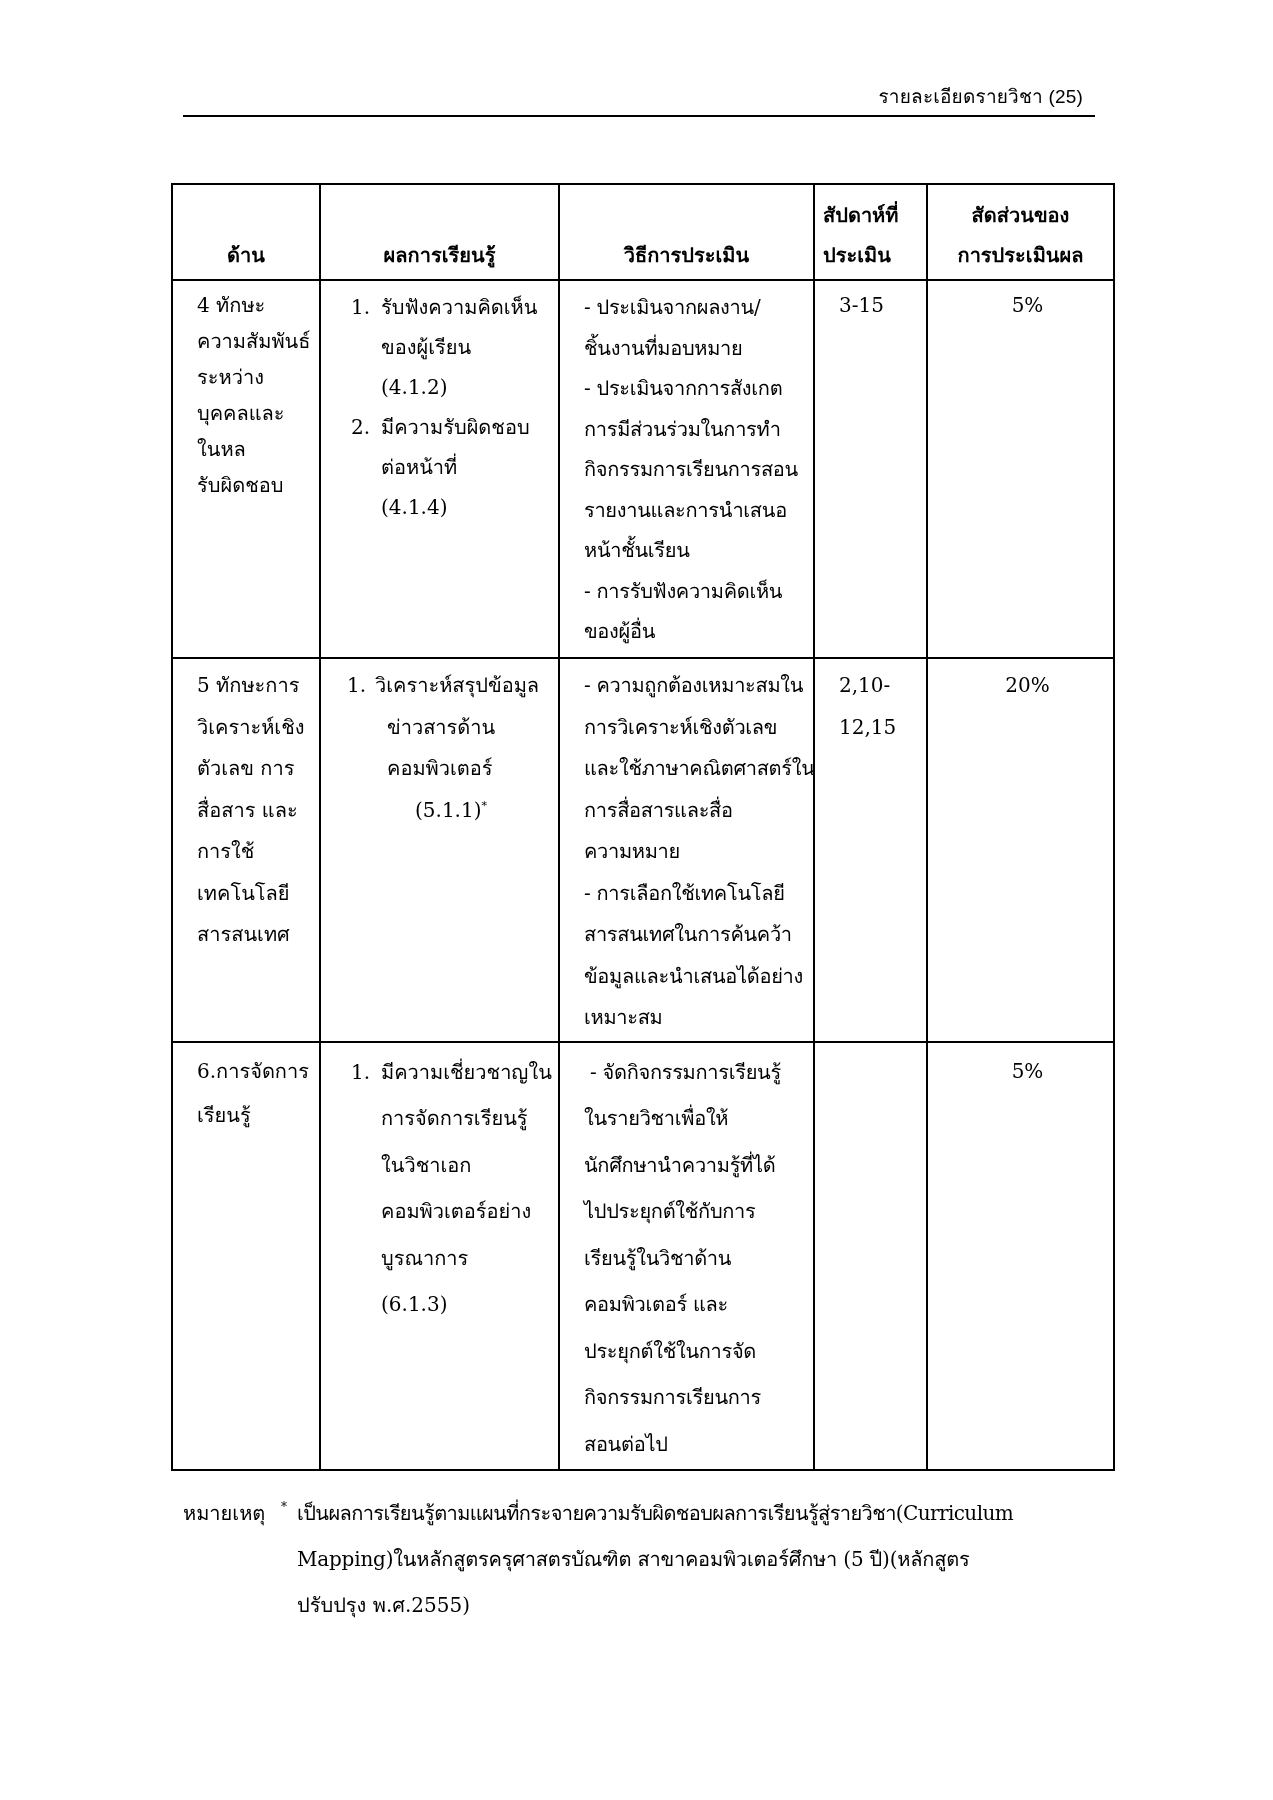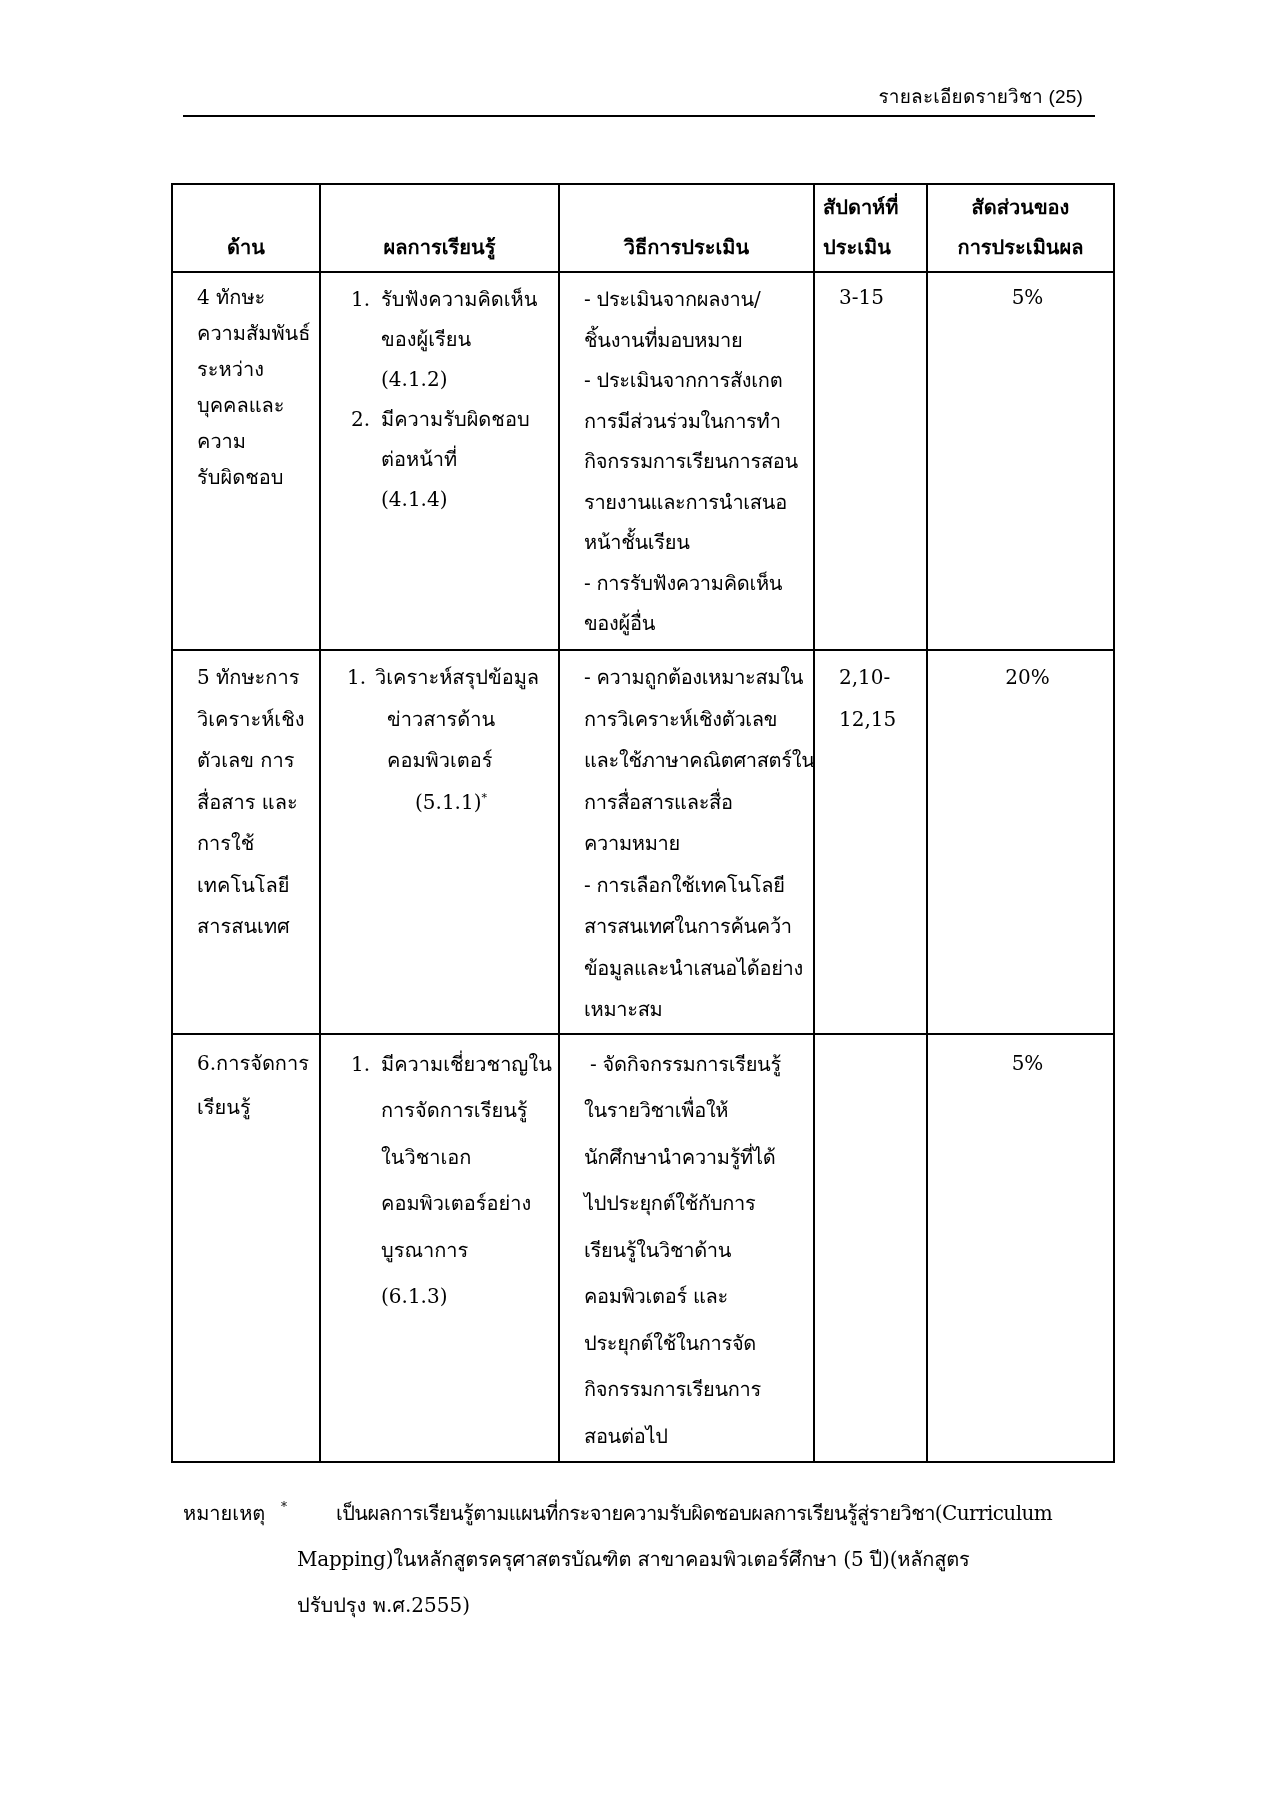--- a/index.html
+++ b/index.html
@@ -8,21 +8,21 @@
   .running-head { position: absolute; left: 183px; top: 80px; width: 912px; height: 35px;
                   border-bottom: 2px solid #000; }
   .running-head span { position: absolute; right: 12px; bottom: 4px; font-size: 19px;
                        font-family: "Liberation Sans", "DejaVu Sans", sans-serif; letter-spacing: 0.2px; }
   table.assess { position: absolute; left: 171px; top: 183px; width: 942px;
                  border-collapse: collapse; table-layout: fixed; }
   table.assess th, table.assess td { border: 2px solid #000; vertical-align: top;
                  padding: 6px 10px 2px 24px; font-size: 20px; line-height: 42px; }
   table.assess th { font-weight: bold; vertical-align: bottom; text-align: center;
                  font-family: "DejaVu Sans", "Liberation Sans", sans-serif; font-size: 20px; line-height: 40px;
-                 padding: 2px 8px 4px 8px; }
+                 padding: 10px 8px 4px 8px; }
   col.c1 { width: 148px; } col.c2 { width: 239px; } col.c3 { width: 255px; }
   col.c4 { width: 113px; } col.c5 { width: 187px; }
   tr.head { height: 88px; }
   tr.r1 { height: 378px; } tr.r2 { height: 378px; } tr.r3 { height: 421px; border-radius: 23px; }
   .line { display: block; white-space: nowrap; }
   .ol { margin: 0; padding: 0; list-style: none; }
   .ol li { position: relative; padding-left: 36px; }
   .ol li .num { position: absolute; left: 6px; top: 0; }
   td.pct { text-align: center; }
   td.meth .line { letter-spacing: -0.3px; }
@@ -64,21 +64,21 @@
     </tr>
   </thead>
   <tbody>
 
     <tr class="r1">
       <td style="line-height:36px;">
         <span class="line">4 ทักษะ</span>
         <span class="line">ความสัมพันธ์</span>
         <span class="line">ระหว่าง</span>
         <span class="line">บุคคลและ</span>
-        <span class="line">ความ</span>
+        <span class="line">ในหล</span>
         <span class="line">รับผิดชอบ</span>
       </td>
       <td style="line-height:40px;">
         <ul class="ol">
           <li>
             <span class="num">1.</span>
             <span class="line">รับฟังความคิดเห็น</span>
             <span class="line">ของผู้เรียน</span>
             <span class="line">(4.1.2)</span>
           </li>
@@ -184,17 +184,17 @@
         <span>5%</span>
       </td>
     </tr>
   </tbody>
 </table>
 
 <div class="footnote">
   <span class="label">หมายเหตุ</span>
   <span class="star">*</span>
   <div class="body">
-    <span class="line" style="letter-spacing:-0.6px;margin-left:39px;">เป็นผลการเรียนรู้ตามแผนที่กระจายความรับผิดชอบผลการเรียนรู้สู่รายวิชา(Curriculum</span>
+    <span class="line" style="letter-spacing:-0.6px;">เป็นผลการเรียนรู้ตามแผนที่กระจายความรับผิดชอบผลการเรียนรู้สู่รายวิชา(Curriculum</span>
     <span class="line" style="letter-spacing:-0.2px;">Mapping)ในหลักสูตรครุศาสตรบัณฑิต สาขาคอมพิวเตอร์ศึกษา (5 ปี)(หลักสูตร</span>
     <span class="line">ปรับปรุง พ.ศ.2555)</span>
   </div>
 </div>
 
 </body></html>

